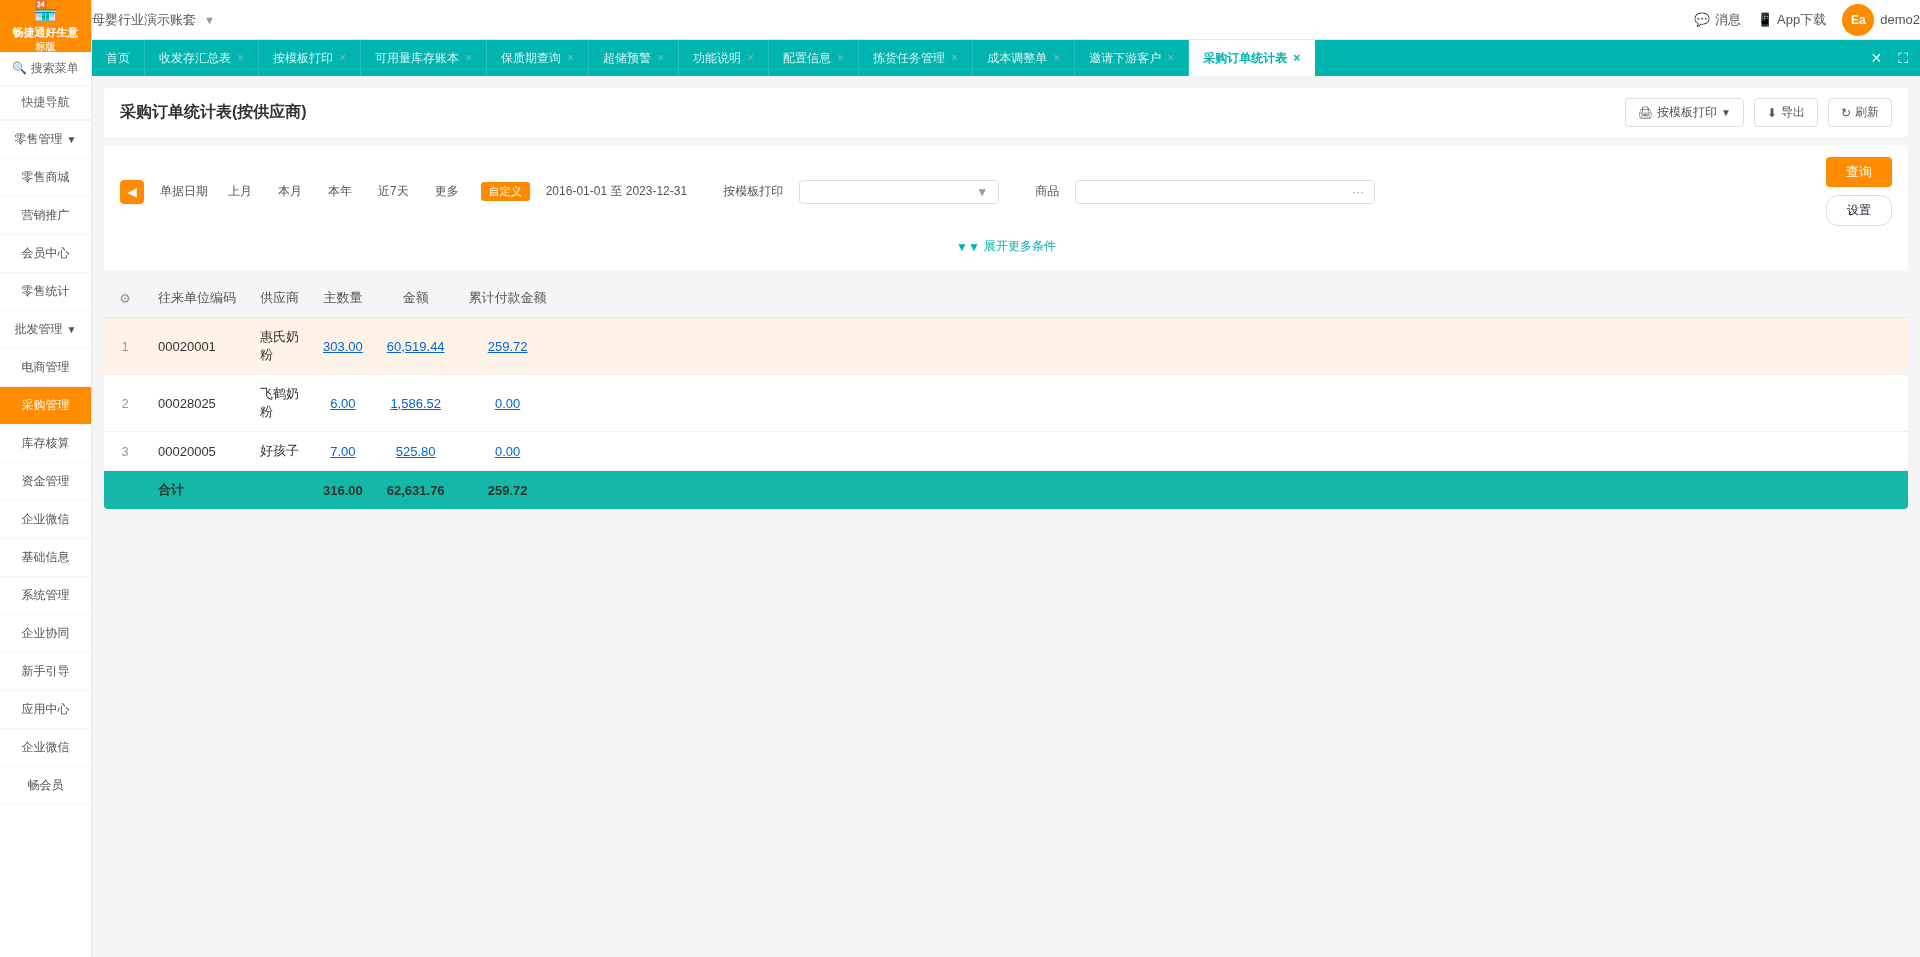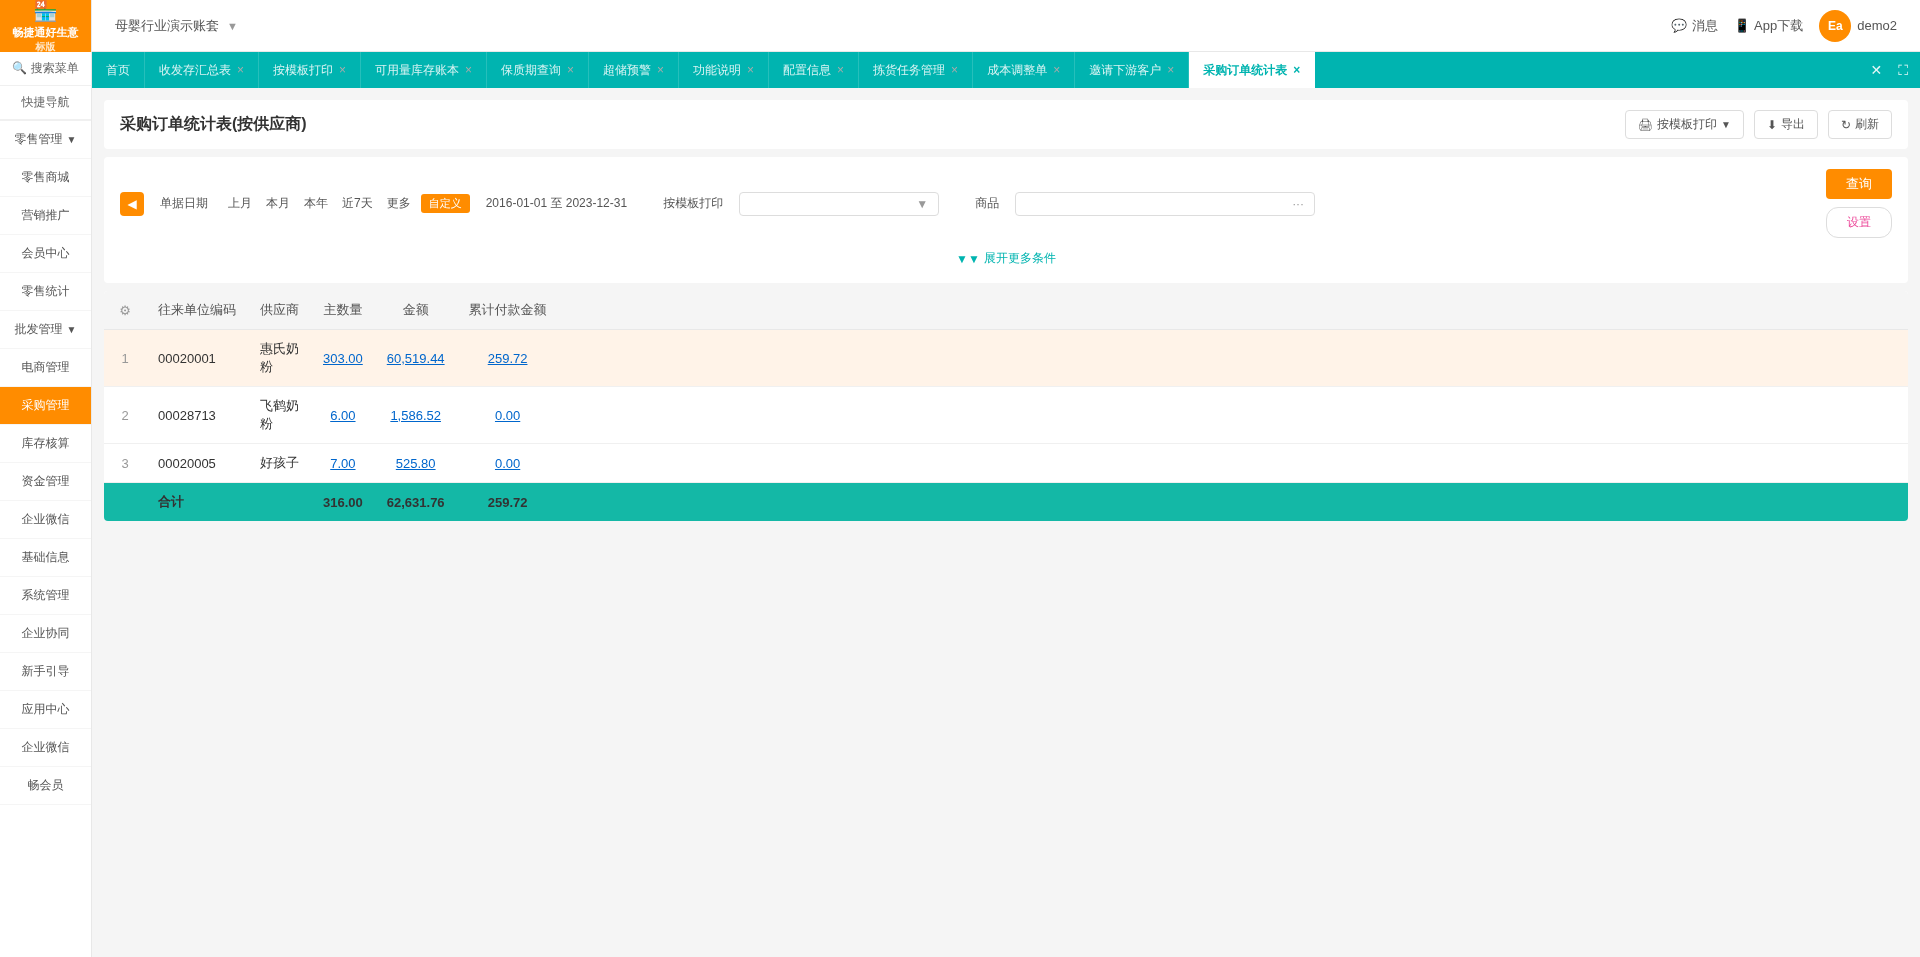--- a/index.html
+++ b/index.html
@@ -55,26 +55,26 @@
     
     .main-area {
       flex: 1;
       display: flex;
       flex-direction: column;
       overflow: hidden;
     }
 
     
     .top-bar {
-      height: 52px;
+      height: 40px;
       background: #fff;
       display: flex;
       align-items: center;
       justify-content: space-between;
-      padding: 0 23px;
+      padding: 0 0;
       border-bottom: 1px solid #e8e8e8;
       flex-shrink: 0;
     }
     .top-bar-left {
       display: flex;
       align-items: center;
       gap: 8px;
       font-size: 13px;
       color: #555;
     }
@@ -186,21 +186,21 @@
       font-size: 12px; color: #00b4b0; cursor: pointer;
       padding: 4px 8px;
     }
     .collapse-btn {
       width: 24px; height: 24px;
       background: #ff8c00; color: #fff;
       border-radius: 4px; display: flex; align-items: center; justify-content: center;
       cursor: pointer; font-size: 12px; flex-shrink: 0;
     }
     .filter-label { font-size: 12px; color: #555; white-space: nowrap; }
-    .date-shortcuts { display: flex; gap: 6px; align-items: center; }
+    .date-shortcuts { display: flex; gap: 18px; align-items: center; }
     .date-shortcut {
       font-size: 12px; color: #555; cursor: pointer; padding: 2px 4px;
     }
     .date-custom {
       background: #ff8c00; color: #fff; font-size: 11px;
       padding: 2px 8px; border-radius: 3px; cursor: pointer;
     }
     .date-range { font-size: 12px; color: #555; }
     .filter-select {
       display: flex; align-items: center; gap: 4px;
@@ -212,21 +212,21 @@
       display: flex; align-items: center; gap: 4px;
       border: 1px solid #ddd; border-radius: 4px;
       padding: 4px 10px; background: #fff; cursor: pointer;
       min-width: 300px; font-size: 12px; color: #999; justify-content: space-between;
     }
     .btn-query {
       background: #ff8c00; color: #fff; border: none;
       padding: 6px 20px; border-radius: 4px; cursor: pointer; font-size: 13px;
     }
     .btn-settings {
-      background: #fff; color: #ec4899; border: 1px solid #ddd;
+      background: #fff; color: #0f172a; border: 1px solid #ddd;
       padding: 6px 14px; border-radius: 12px; cursor: pointer; font-size: 12px;
     }
 
     
     .table-container {
       background: #fff;
       border-radius: 4px;
       overflow: hidden;
     }
     table {
@@ -517,21 +517,21 @@
       <td class="index">1</td>
       <td>00020001</td>
       <td>惠氏奶粉</td>
       <td class="number">303.00</td>
       <td class="number">60,519.44</td>
       <td class="number">259.72</td>
       <td></td>
     </tr>
             <tr>
       <td class="index">2</td>
-      <td>00028713</td>
+      <td>00028025</td>
       <td>飞鹤奶粉</td>
       <td class="number">6.00</td>
       <td class="number">1,586.52</td>
       <td class="number">0.00</td>
       <td></td>
     </tr>
             <tr>
       <td class="index">3</td>
       <td>00020005</td>
       <td>好孩子</td>

